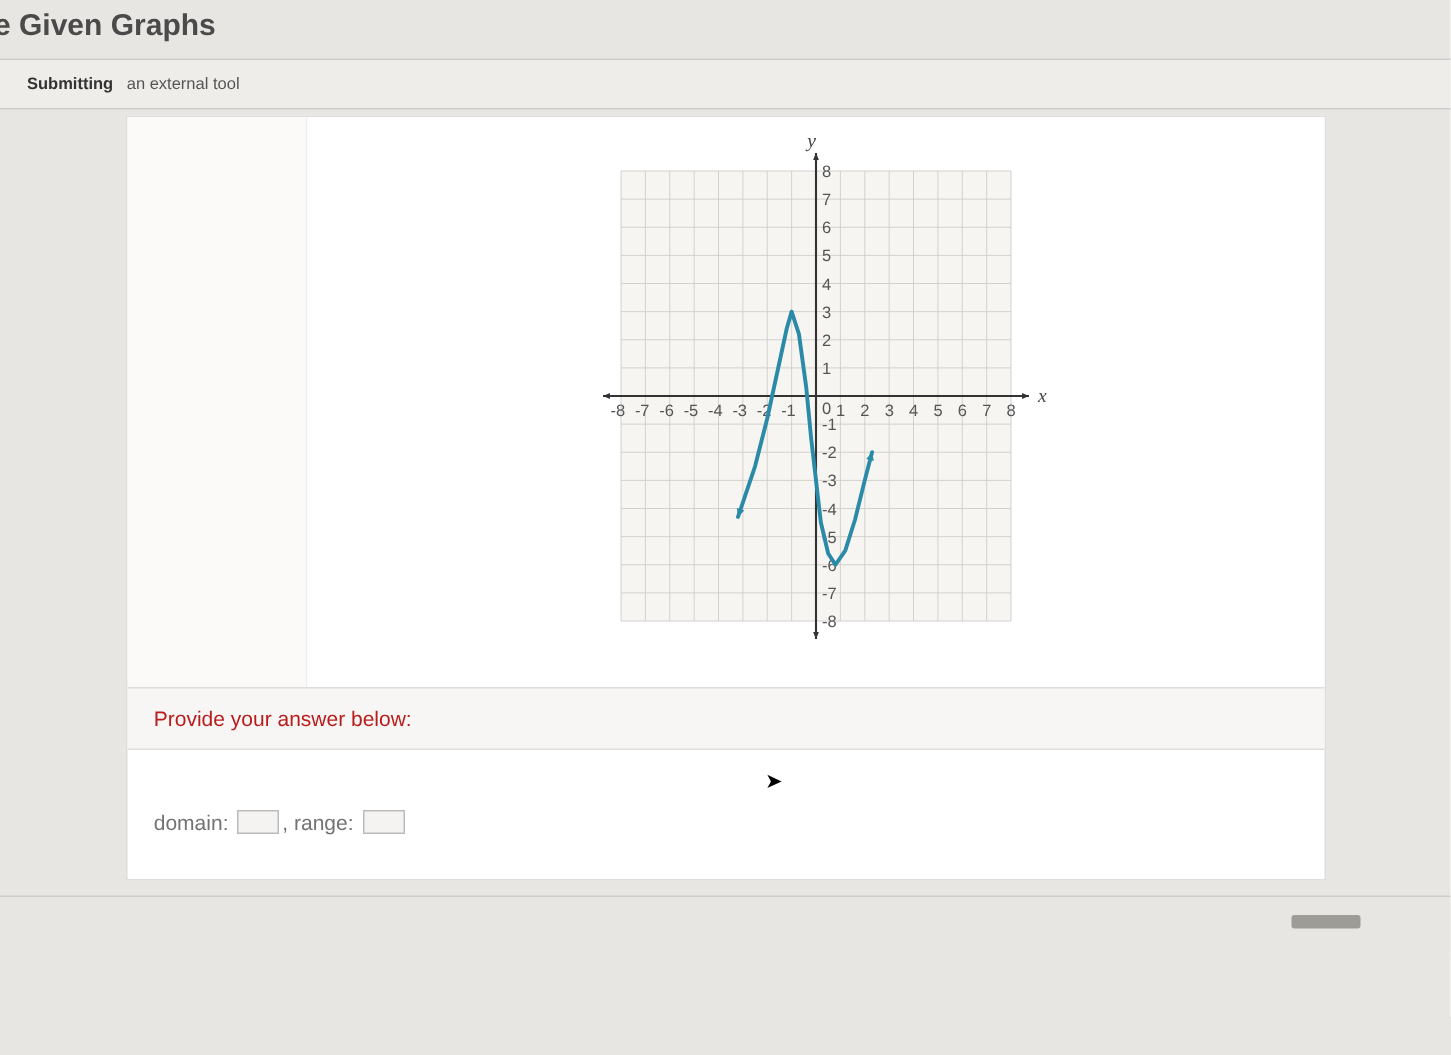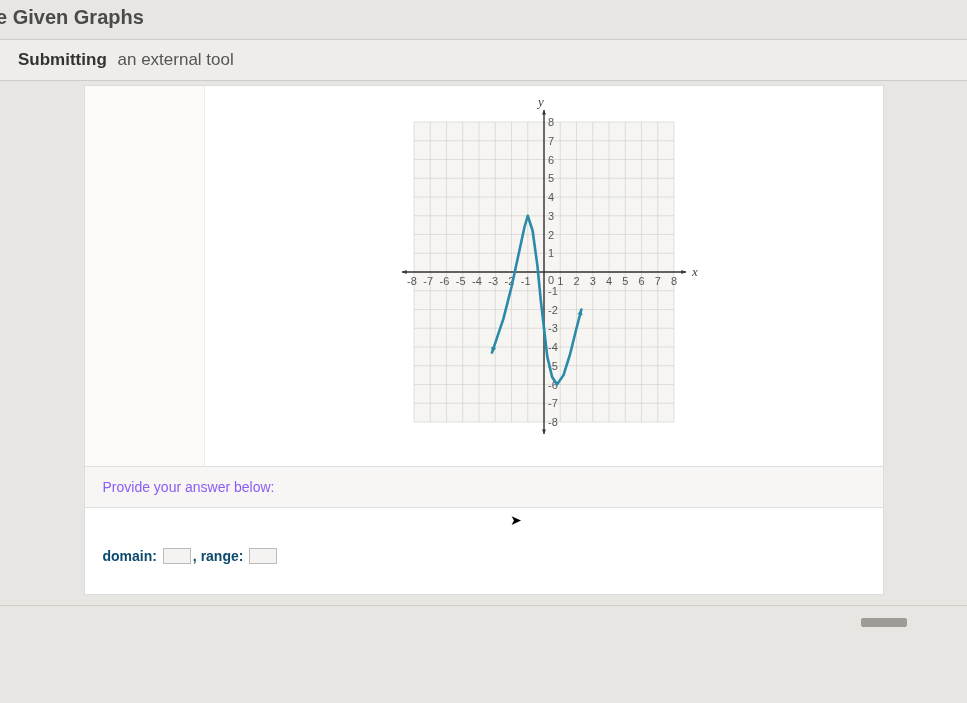--- a/index.html
+++ b/index.html
@@ -16,21 +16,21 @@
       font-weight: 600;
       color: #4a4a4a;
       padding: 6px 0 10px 0;
       margin-left: -4px;
     }
     .meta-bar {
       border-top: 1px solid #ccc;
       border-bottom: 1px solid #ccc;
       padding: 10px 18px;
       background: #efedea;
-      font-size: 17px;
+      font-size: 11px;
       color: #555;
       display: flex;
       gap: 30px;
       text-align: right;
     }
     .meta-bar .label { font-weight: 700; color:#333; margin-right: 6px;}
     .content-wrap {
       display: flex;
       justify-content: center;
       padding: 4px 0 0 0;
@@ -58,27 +58,26 @@
       position: relative;
       width: 320px;
       height: 360px;
     }
     .prompt-bar {
       border-top: 1px solid #ddd;
       border-bottom: 1px solid #ddd;
       background: #f7f6f4;
       padding: 12px 18px;
       font-size: 14px;
-      color: #8b5cf6;
+      color: #b91c1c;
     }
     .answer-area {
       padding: 40px 18px 30px 18px;
       font-size: 14px;
-      color:#0c4a6e;
-      font-weight:bold;
+      color:#737373;
     }
     .blank {
       display:inline-block;
       width: 28px; height: 16px;
       border: 1px solid #bbb;
       background: #f4f3f1;
       vertical-align: -3px;
       margin: 0 2px;
     }
     .footer-strip {

